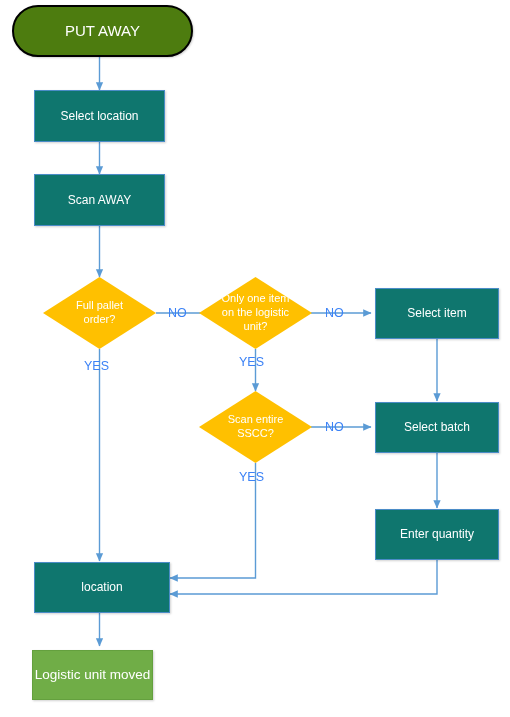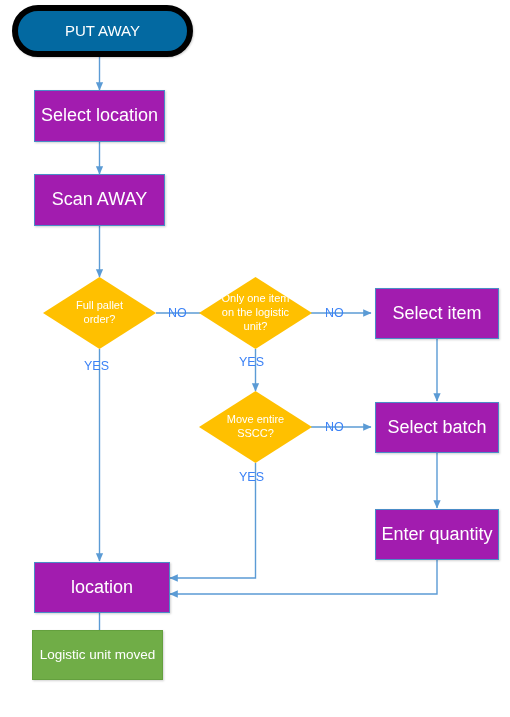--- a/index.html
+++ b/index.html
@@ -28,28 +28,28 @@
     position: absolute;
     box-sizing: border-box;
     display: flex;
     align-items: center;
     justify-content: center;
     text-align: center;
     color: #ffffff;
     line-height: 1.18;
   }
   .node-process {
-    background: #a21caf;
+    background: #0f766e;
     border: 1px solid #4A8CC7;
     box-shadow: 1px 1px 2px rgba(0,0,0,0.18);
-    font-size: 18px;
+    font-size: 12px;
   }
   .node-terminator-start {
-    background: #0369a1;
-    border: 6px solid #000000;
+    background: #4d7c0f;
+    border: 2px solid #000000;
     border-radius: 26px;
     box-shadow: 1px 1px 2px rgba(0,0,0,0.18);
     font-size: 15px;
   }
   .node-terminator-end {
     background: #70AD47;
     border: 1px solid #64A03E;
     box-shadow: 1px 1px 2px rgba(0,0,0,0.18);
     font-size: 13.5px;
   }
@@ -166,21 +166,21 @@
         <div>on the logistic</div>
         <div>unit?</div>
       </div>
     </div>
   </div>
 
   <div class="node node-decision" style="left:199px; top:391px; width:113px; height:72px;">
     <div class="diamond-shape"></div>
     <div class="diamond-clip">
       <div class="diamond-label">
-        <div>Move entire</div>
+        <div>Scan entire</div>
         <div>SSCC?</div>
       </div>
     </div>
   </div>
 
   <div class="node node-process" style="left:375px; top:288px; width:124px; height:51px;text-align:right;">
     <span>Select item</span>
   </div>
 
   <div class="node node-process" style="left:375px; top:402px; width:124px; height:51px;">
@@ -190,21 +190,21 @@
   <div class="node node-process" style="left:375px; top:509px; width:124px; height:51px;">
     <span>Enter quantity</span>
   </div>
 
   <div class="node node-process" style="left:34px; top:562px; width:136px; height:51px;">
     <div>
       <div>location</div>
     </div>
   </div>
 
-  <div class="node node-terminator-end" style="left:32px; top:630px; width:131px; height:50px;">
+  <div class="node node-terminator-end" style="left:32px; top:650px; width:121px; height:50px;">
     <span>Logistic unit moved</span>
   </div>
 
   <div class="edge-label" style="left:168px; top:306px;">NO</div>
 
   <div class="edge-label" style="left:84px; top:359px;">YES</div>
 
   <div class="edge-label" style="left:325px; top:306px;">NO</div>
 
   <div class="edge-label" style="left:239px; top:355px;">YES</div>

